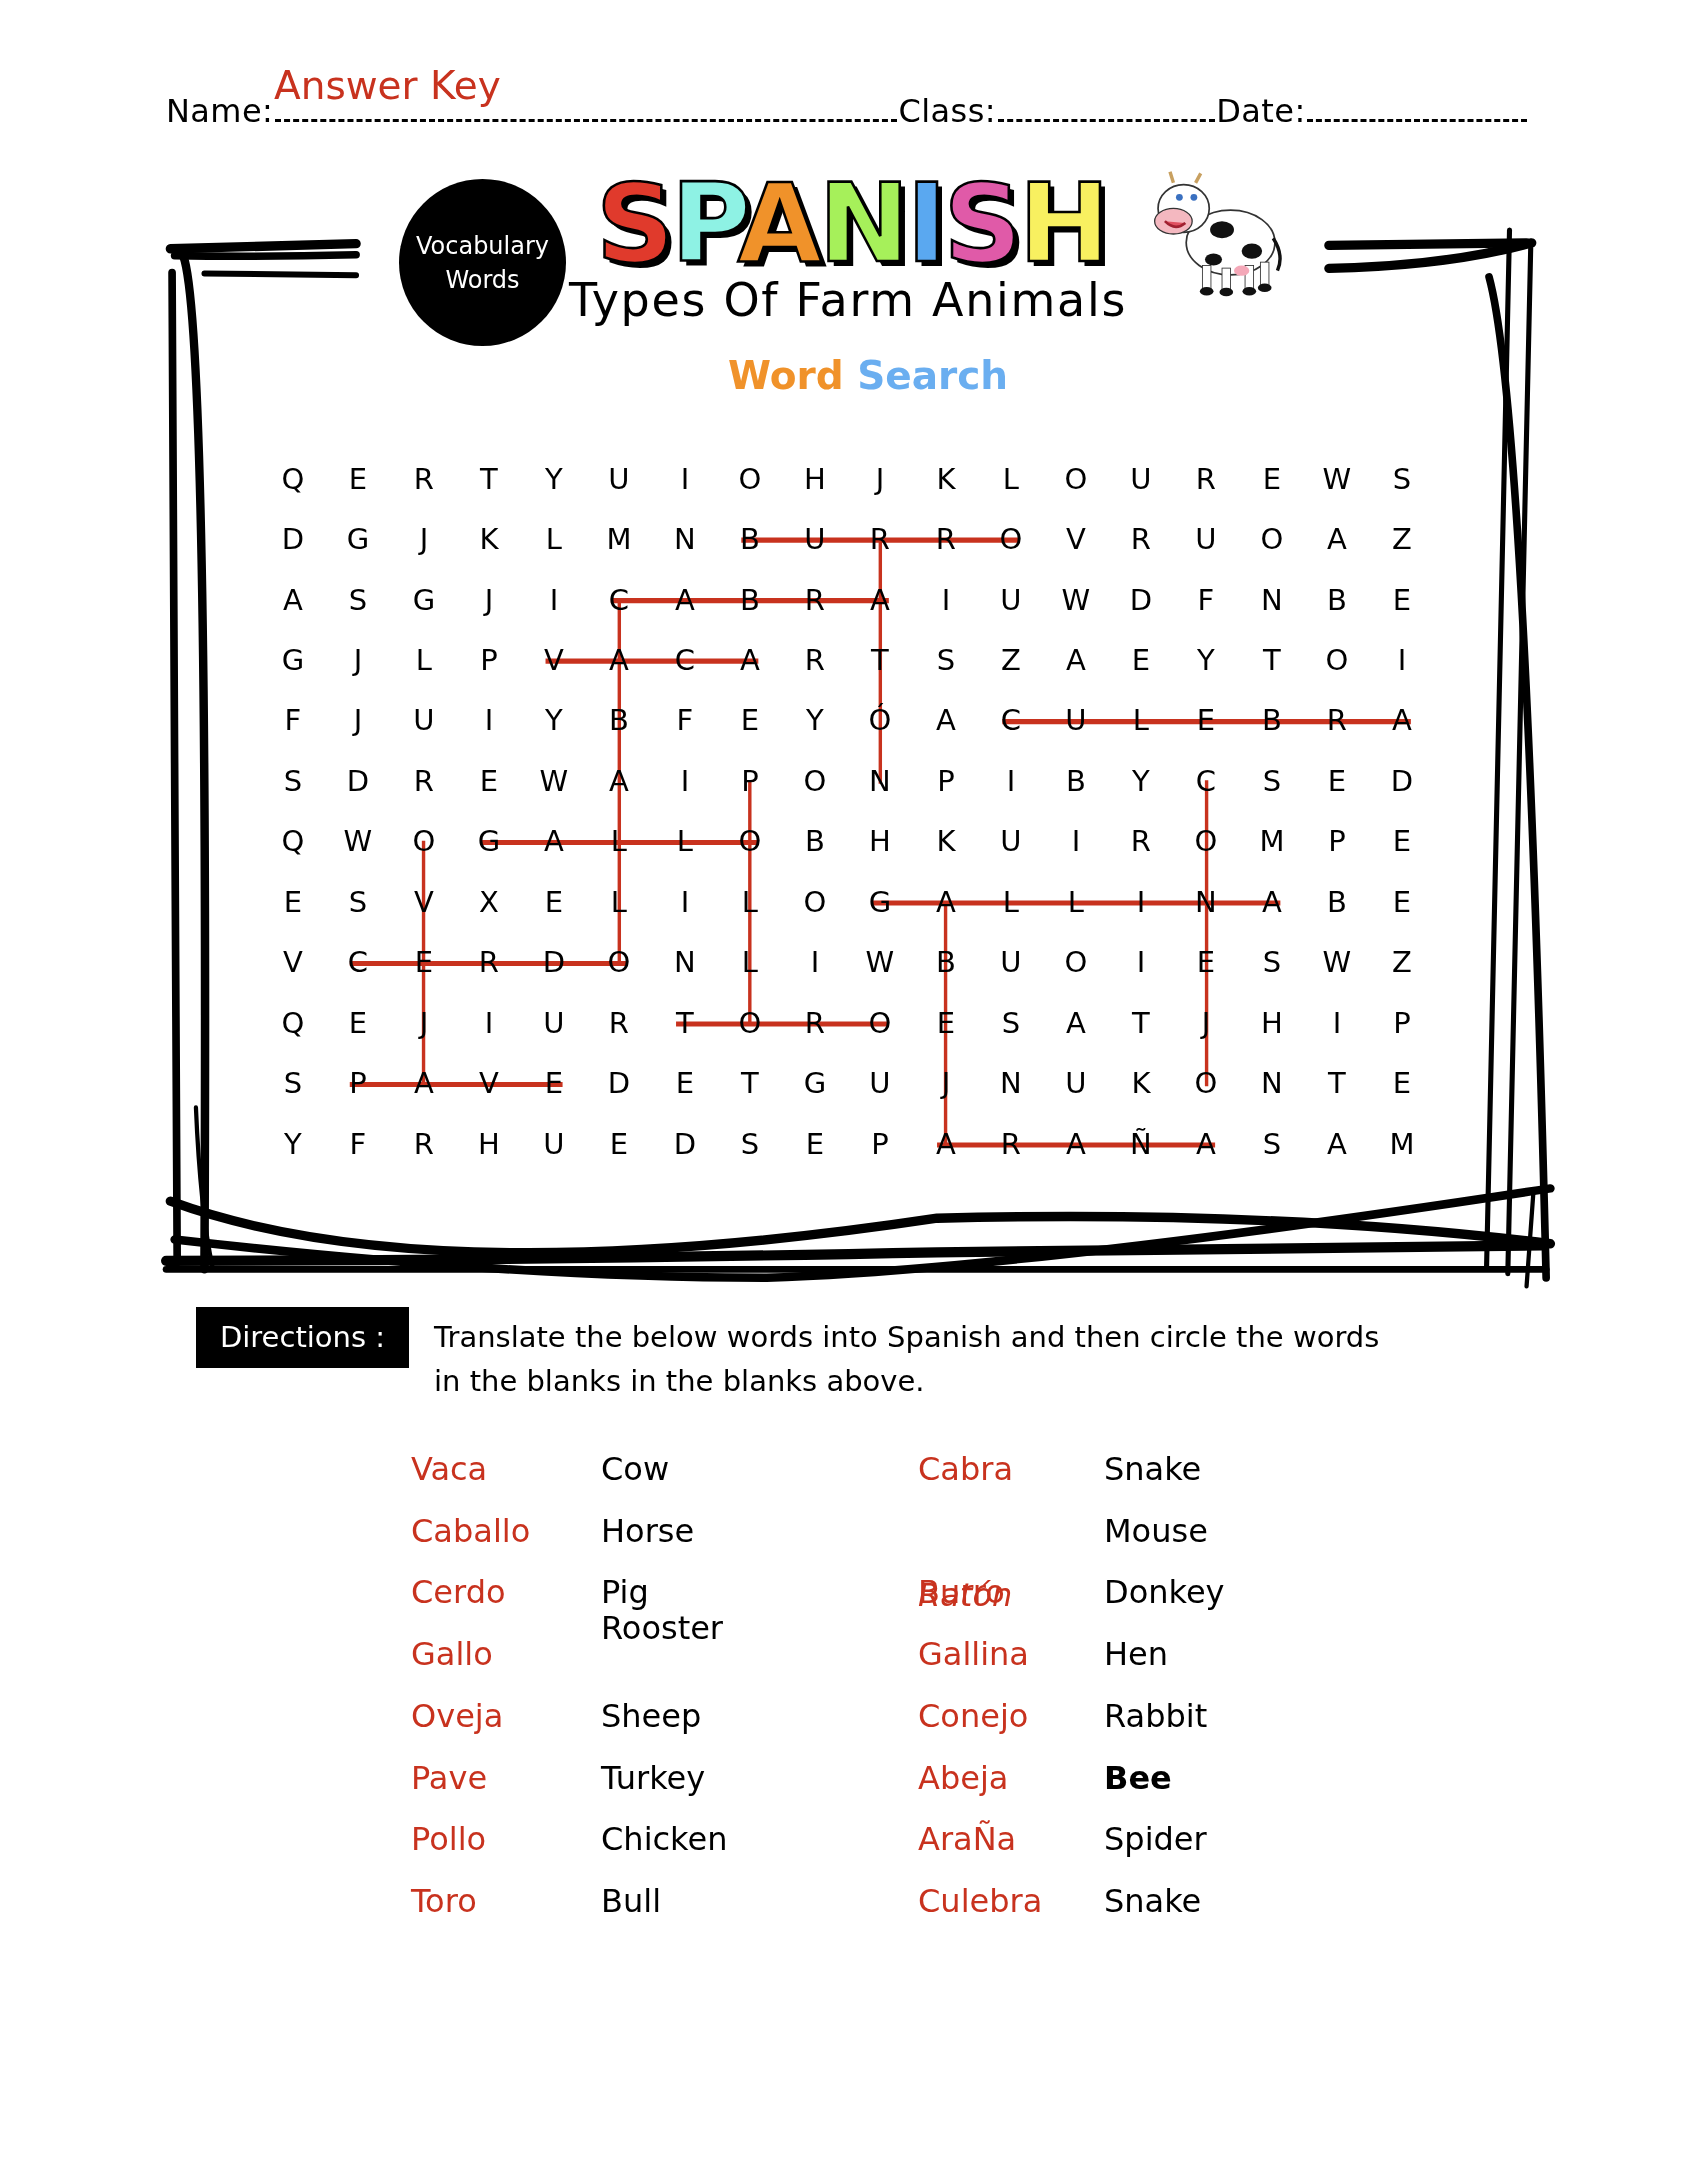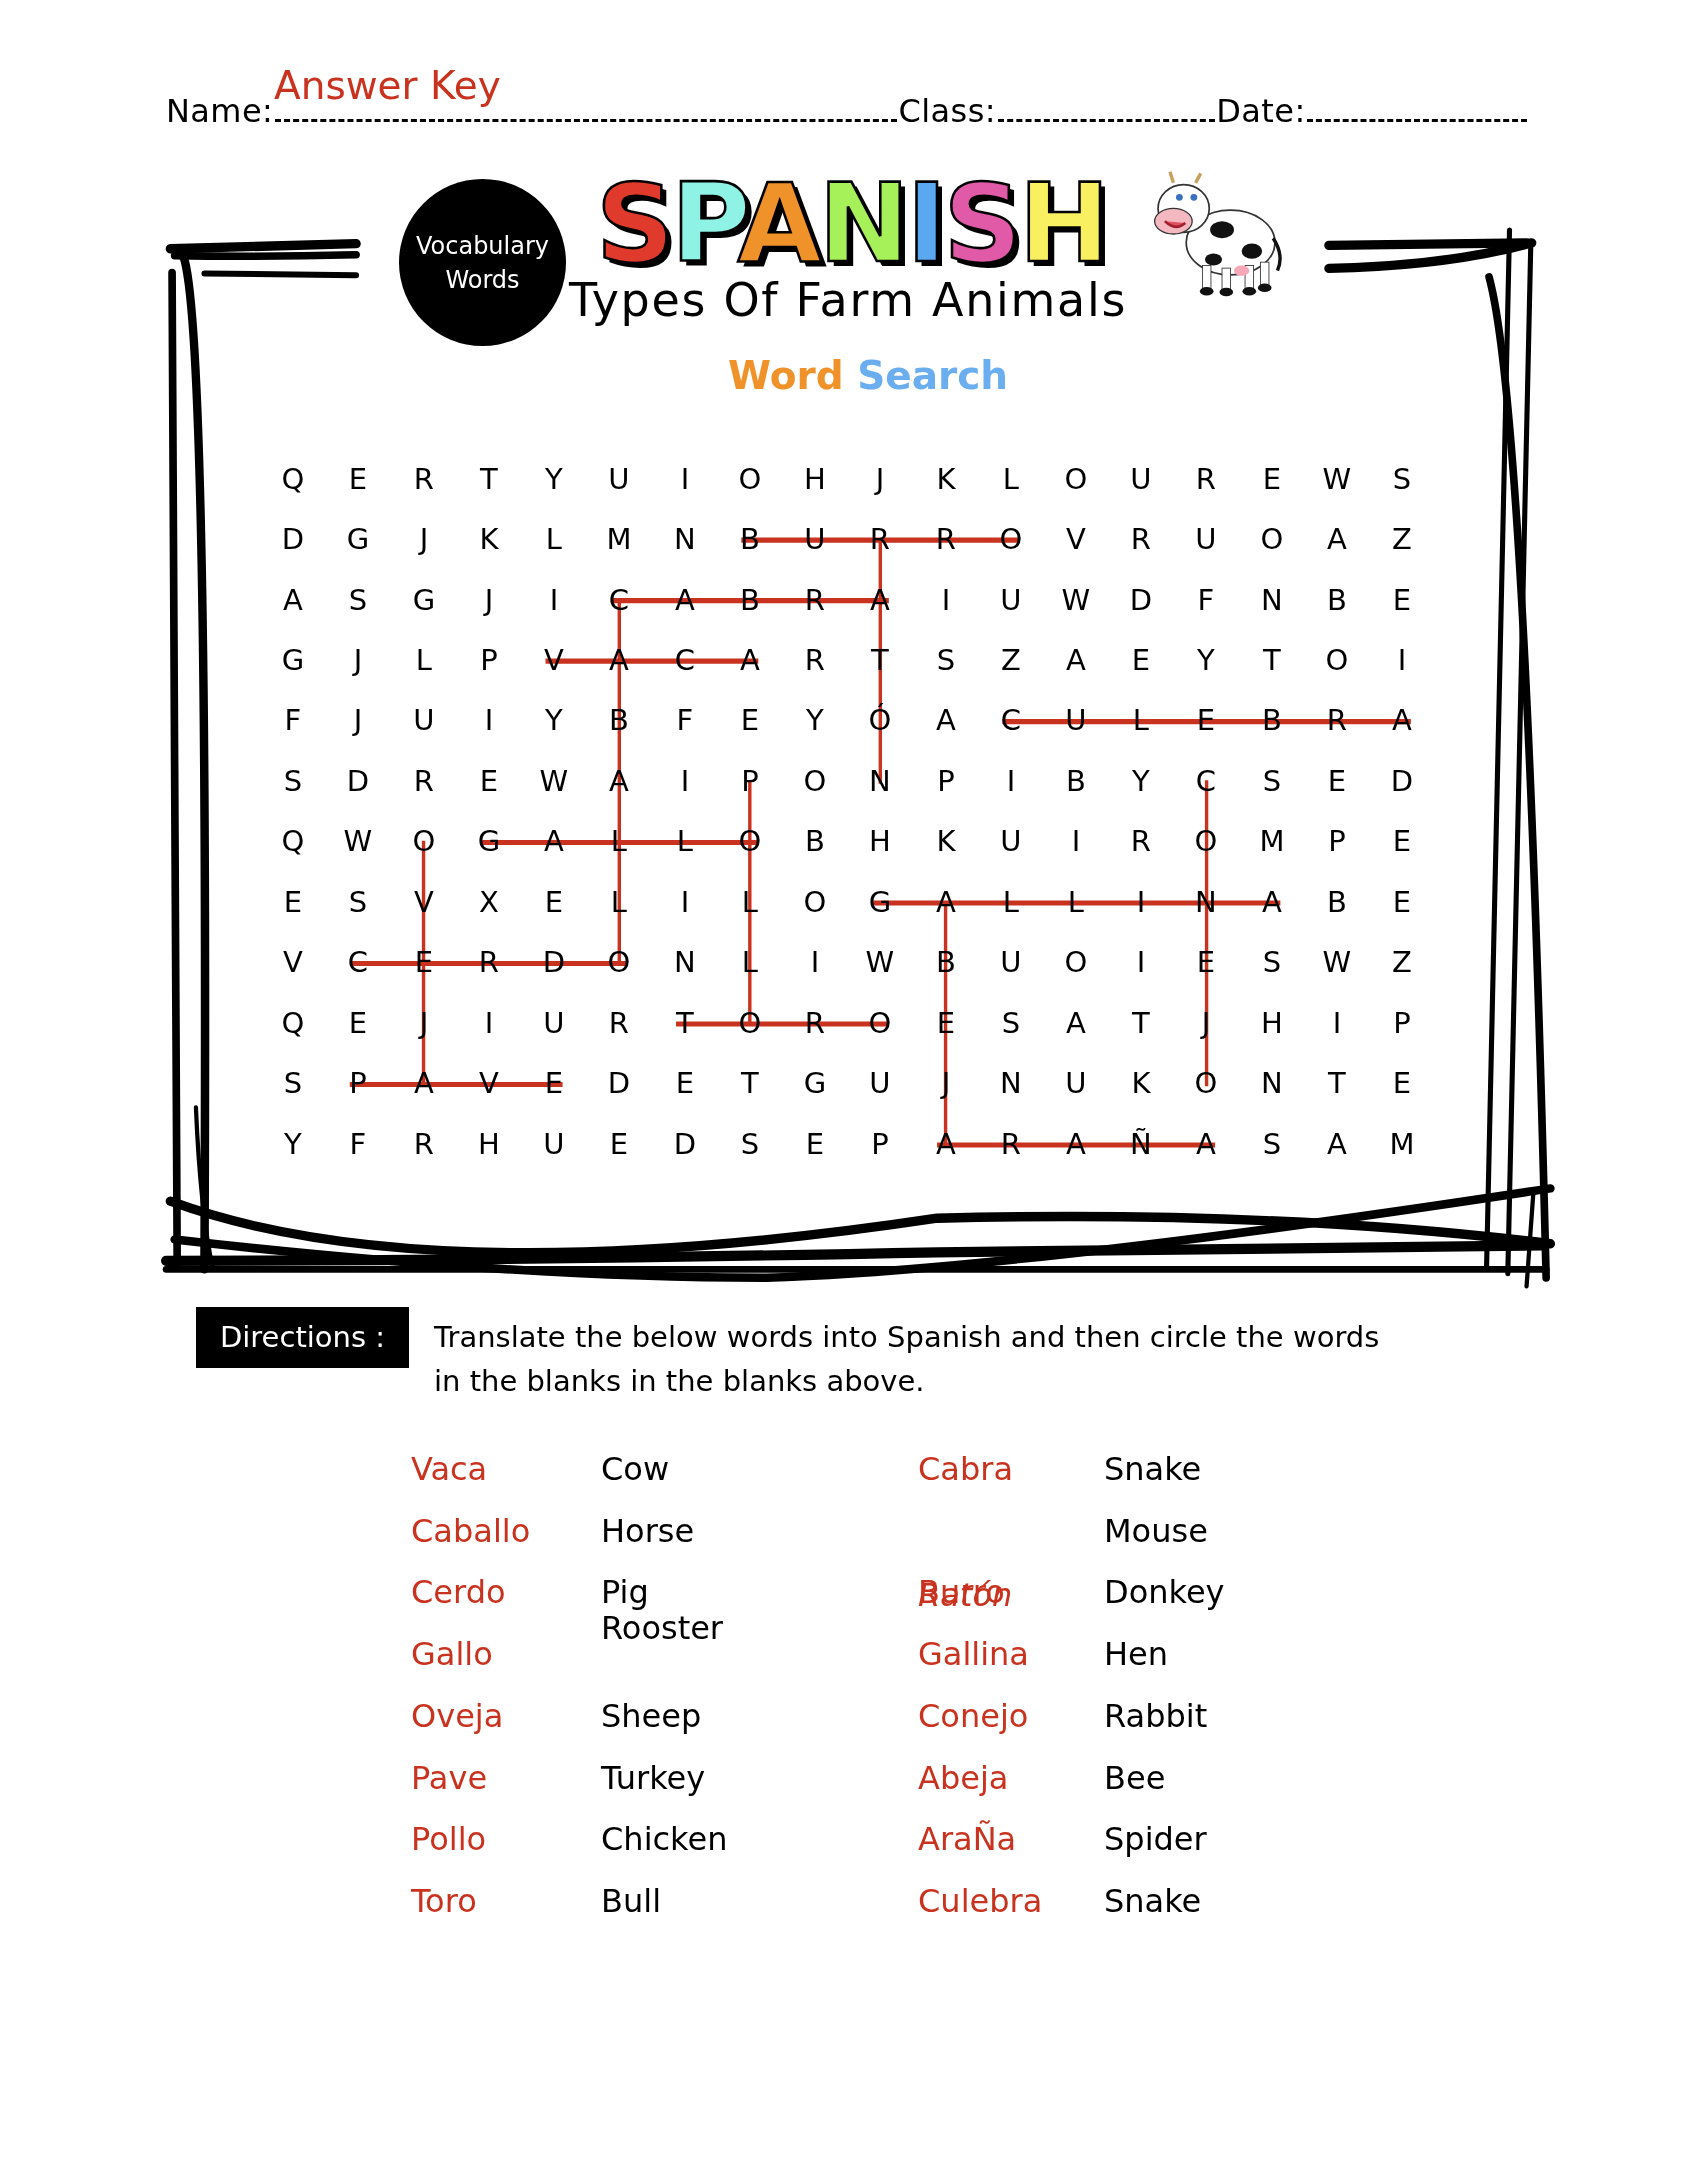--- a/index.html
+++ b/index.html
@@ -344,19 +344,19 @@
     <div class="vocab-en" style="left: 1104px; top: 1450px;">Snake</div>
     <div class="vocab-es" style="left: 918px; top: 1576px; font-style: italic;">Ratón</div>
     <div class="vocab-en" style="left: 1104px; top: 1512px;">Mouse</div>
     <div class="vocab-es" style="left: 918px; top: 1573px;">Burro</div>
     <div class="vocab-en" style="left: 1104px; top: 1573px;">Donkey</div>
     <div class="vocab-es" style="left: 918px; top: 1635px;">Gallina</div>
     <div class="vocab-en" style="left: 1104px; top: 1635px;">Hen</div>
     <div class="vocab-es" style="left: 918px; top: 1697px;">Conejo</div>
     <div class="vocab-en" style="left: 1104px; top: 1697px;">Rabbit</div>
     <div class="vocab-es" style="left: 918px; top: 1759px;">Abeja</div>
-    <div class="vocab-en" style="left: 1104px; top: 1759px;">Bee</div>
+    <div class="vocab-en" style="left: 1104px; top: 1759px; font-weight: bold;">Bee</div>
     <div class="vocab-es" style="left: 918px; top: 1820px;">AraÑa</div>
     <div class="vocab-en" style="left: 1104px; top: 1820px;">Spider</div>
     <div class="vocab-es" style="left: 918px; top: 1882px;">Culebra</div>
     <div class="vocab-en" style="left: 1104px; top: 1882px; text-align: right;">Snake</div>
   </div>
 
 
 </body></html>

